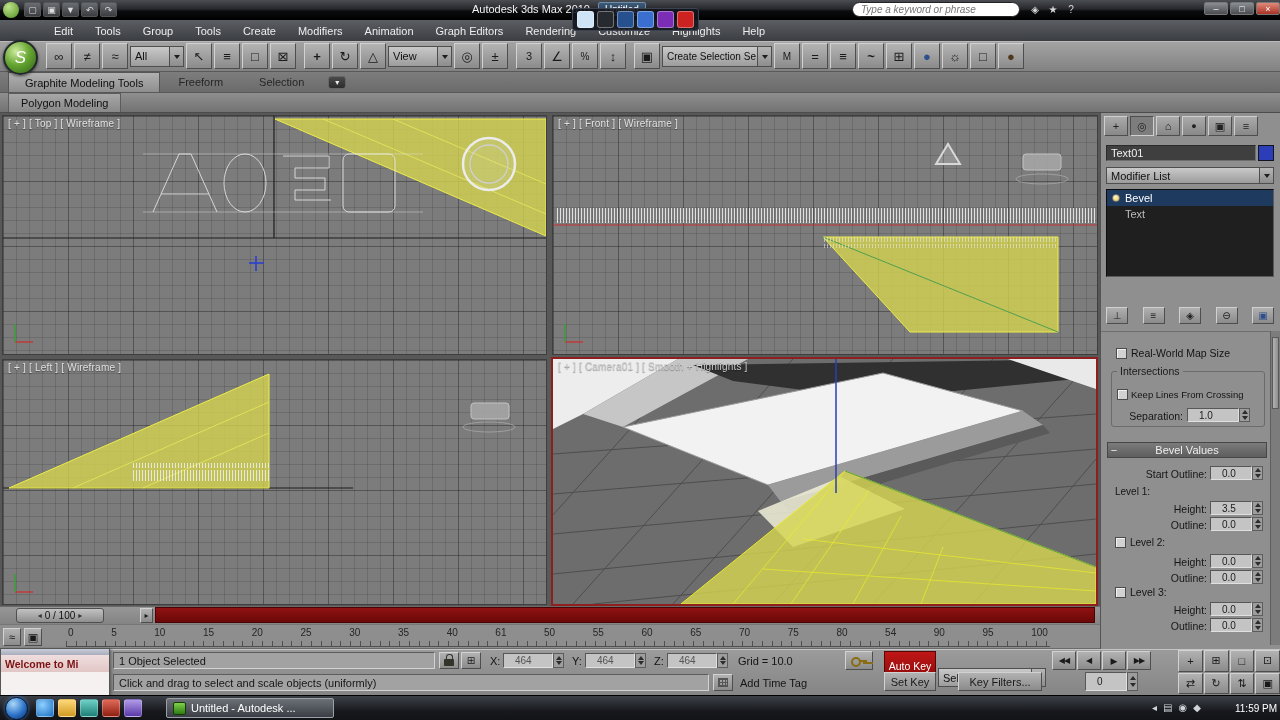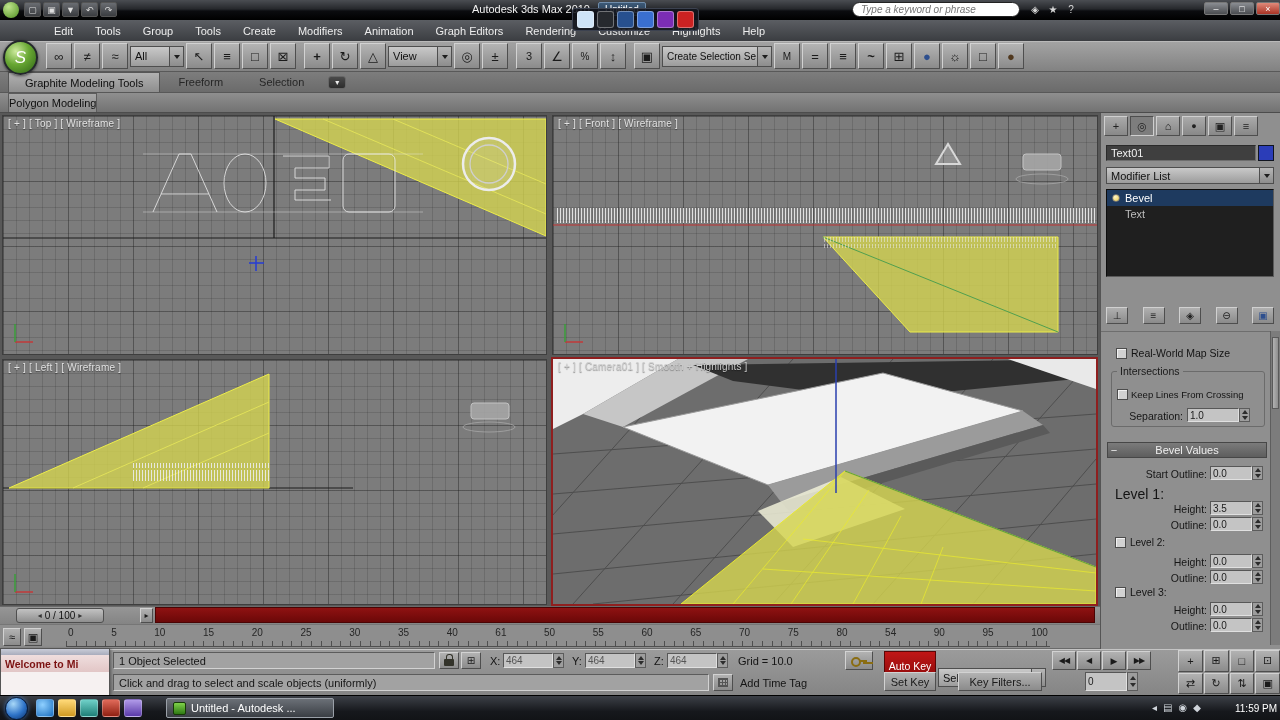--- a/index.html
+++ b/index.html
@@ -42,21 +42,21 @@
 .g-motion::before{content:"●";font-size:9px}.g-disp::before{content:"▣"}.g-util::before{content:"≡"}
 .g-pin::before{content:"⊥"}.g-endres::before{content:"≡"}.g-unique::before{content:"◈"}.g-del::before{content:"⊖"}.g-cfg::before{content:"▣";color:#2e4f8e}
 .g-min::before{content:"▾";color:#eee}
 .g-tcurve::before{content:"≈"}.g-tgrid::before{content:"▣"}
 
 .ribtabs{background:linear-gradient(#7d7d7d,#6b6b6b);border-bottom:1px solid #585858;display:flex;align-items:stretch}
 .ribtab-active{background:linear-gradient(#b1b1b1,#8e8e8e);border:1px solid #565656;border-bottom:none;display:flex;align-items:center;padding:0 16px;color:#0e0e0e;margin-left:8px}
 .ribtab{display:flex;align-items:center;padding:0 18px;color:#262626}
 .ribmin{width:18px;height:13px;margin:4px 0 0 6px;background:linear-gradient(#4a4a4a,#2c2c2c);border:1px solid #666;border-radius:3px;display:flex;align-items:center;justify-content:center;font-size:8px}
 .ribpanelrow{background:linear-gradient(#8f8f8f,#727272);border-bottom:1px solid #4c4c4c;display:flex;align-items:stretch}
-.ribpanel-tab{background:linear-gradient(#a7a7a7,#898989);border:1px solid #5c5c5c;border-bottom:none;display:flex;align-items:center;padding:0 0;color:#101010;margin-left:8px}
+.ribpanel-tab{background:linear-gradient(#a7a7a7,#898989);border:1px solid #5c5c5c;border-bottom:none;display:flex;align-items:center;padding:0 12px;color:#101010;margin-left:8px}
 
 .vparea{background:#585858}
 .vp{position:absolute;background:#7c7c7c;overflow:hidden;border:1px solid #3e3e3e}
 .gridbg{background-image:
  linear-gradient(rgba(30,30,30,.30) 1px,transparent 1px),
  linear-gradient(90deg,rgba(30,30,30,.30) 1px,transparent 1px),
  linear-gradient(rgba(52,52,52,.22) 1px,transparent 1px),
  linear-gradient(90deg,rgba(52,52,52,.22) 1px,transparent 1px);
  background-size:65px 65px,65px 65px,13px 13px,13px 13px}
 .vplabel{position:absolute;left:5px;top:2px;font-size:10px;color:#e2e2e2;letter-spacing:.2px;text-shadow:0 1px 1px rgba(0,0,0,.4);z-index:5}
@@ -70,21 +70,21 @@
 .swatch{background:#2b3db8;border:1px solid #10141f}
 .stack{background:#1f1f1f;border:1px solid;border-color:#0c0c0c #5a5a5a #5a5a5a #0c0c0c;color:#bdbdbd;font-size:11px}
 .stackrow{height:16px;display:flex;align-items:center;gap:5px;padding:0 5px}
 .stackrow.sel{background:#1e3a5f;color:#fff}
 .bulb{width:8px;height:8px;border-radius:50%;background:radial-gradient(circle at 35% 30%,#fff6c8,#e8c84a);border:1px solid #777}
 .sbtn{width:22px;height:17px;border:1px solid;border-color:#d0d0d0 #4e4e4e #4e4e4e #d0d0d0;background:linear-gradient(#b0b0b0,#8a8a8a);display:flex;align-items:center;justify-content:center;font-size:10px;color:#222}
 .rollhead{background:linear-gradient(#7b7b7b,#5e5e5e);border:1px solid #474747;color:#efefef;display:flex;align-items:center;font-size:11px}
 .rollhead b{width:12px;text-align:center;font-weight:normal}
 .rollhead span{flex:1;text-align:center;margin-right:12px}
 .cb{width:11px;height:11px;background:#d2d2d2;border:1px solid #4c4c4c;box-shadow:inset 1px 1px 0 #f2f2f2;flex:0 0 auto}
-.pfield{background:#c4c4c4;border:1px solid;border-color:#575757 #e0e0e0 #e0e0e0 #575757;color:#1c1c1c;display:flex;align-items:center;justify-content:flex-start;padding:0 2px;font-size:10px}
+.pfield{background:#c4c4c4;border:1px solid;border-color:#575757 #e0e0e0 #e0e0e0 #575757;color:#1c1c1c;display:flex;align-items:center;justify-content:flex-start;padding:0 11px;font-size:10px}
 .spin{display:flex;flex-direction:column;justify-content:space-evenly;align-items:center;background:#9d9d9d;border:1px solid #5c5c5c}
 .spin i{display:block;width:0;height:0;border-left:3px solid transparent;border-right:3px solid transparent;border-bottom:4px solid #2c2c2c}
 .spin i.dn{border-bottom:none;border-top:4px solid #2c2c2c}
 .plabel{position:absolute;text-align:right;color:#161616;font-size:10.5px}
 .groupbox{position:absolute;border:1px solid #6b6b6b;border-radius:3px}
 .grouptitle{position:absolute;background:#8f8f8f;padding:0 3px;color:#1a1a1a;font-size:10.5px}
 .scrolltrack{position:absolute;background:#7c7c7c;border-left:1px solid #5e5e5e}
 .scrollthumb{position:absolute;left:1px;width:7px;background:linear-gradient(90deg,#b2b2b2,#8e8e8e);border:1px solid #5a5a5a}
 
 .timerow{background:linear-gradient(#969696,#848484);border-top:1px solid #6a6a6a}
@@ -405,21 +405,21 @@
     <span>Bevel Values</span>
 </div>
 
 <span class="plabel" style="left:1117px;top:468px;width:90px">Start Outline:</span>
 <div class="abs pfield" style="left:1210px;top:466px;width:42px;height:14px">0.0</div>
 <div class="abs spin" style="left:1252px;top:466px;width:11px;height:14px">
     <i></i>
     <i class="dn"></i>
   </div>
 
-<span class="abs" style="left:1115px;top:486px;font-size:14px">Level 1:</span>
+<span class="abs" style="left:1115px;top:486px;font-size:10px">Level 1:</span>
 <span class="plabel" style="left:1137px;top:503px;width:70px">Height:</span>
 <div class="abs pfield" style="left:1210px;top:501px;width:42px;height:14px">3.5</div>
 <div class="abs spin" style="left:1252px;top:501px;width:11px;height:14px">
     <i></i>
     <i class="dn"></i>
   </div>
 <span class="plabel" style="left:1137px;top:519px;width:70px">Outline:</span>
 <div class="abs pfield" style="left:1210px;top:517px;width:42px;height:14px">0.0</div>
 <div class="abs spin" style="left:1252px;top:517px;width:11px;height:14px">
     <i></i>

